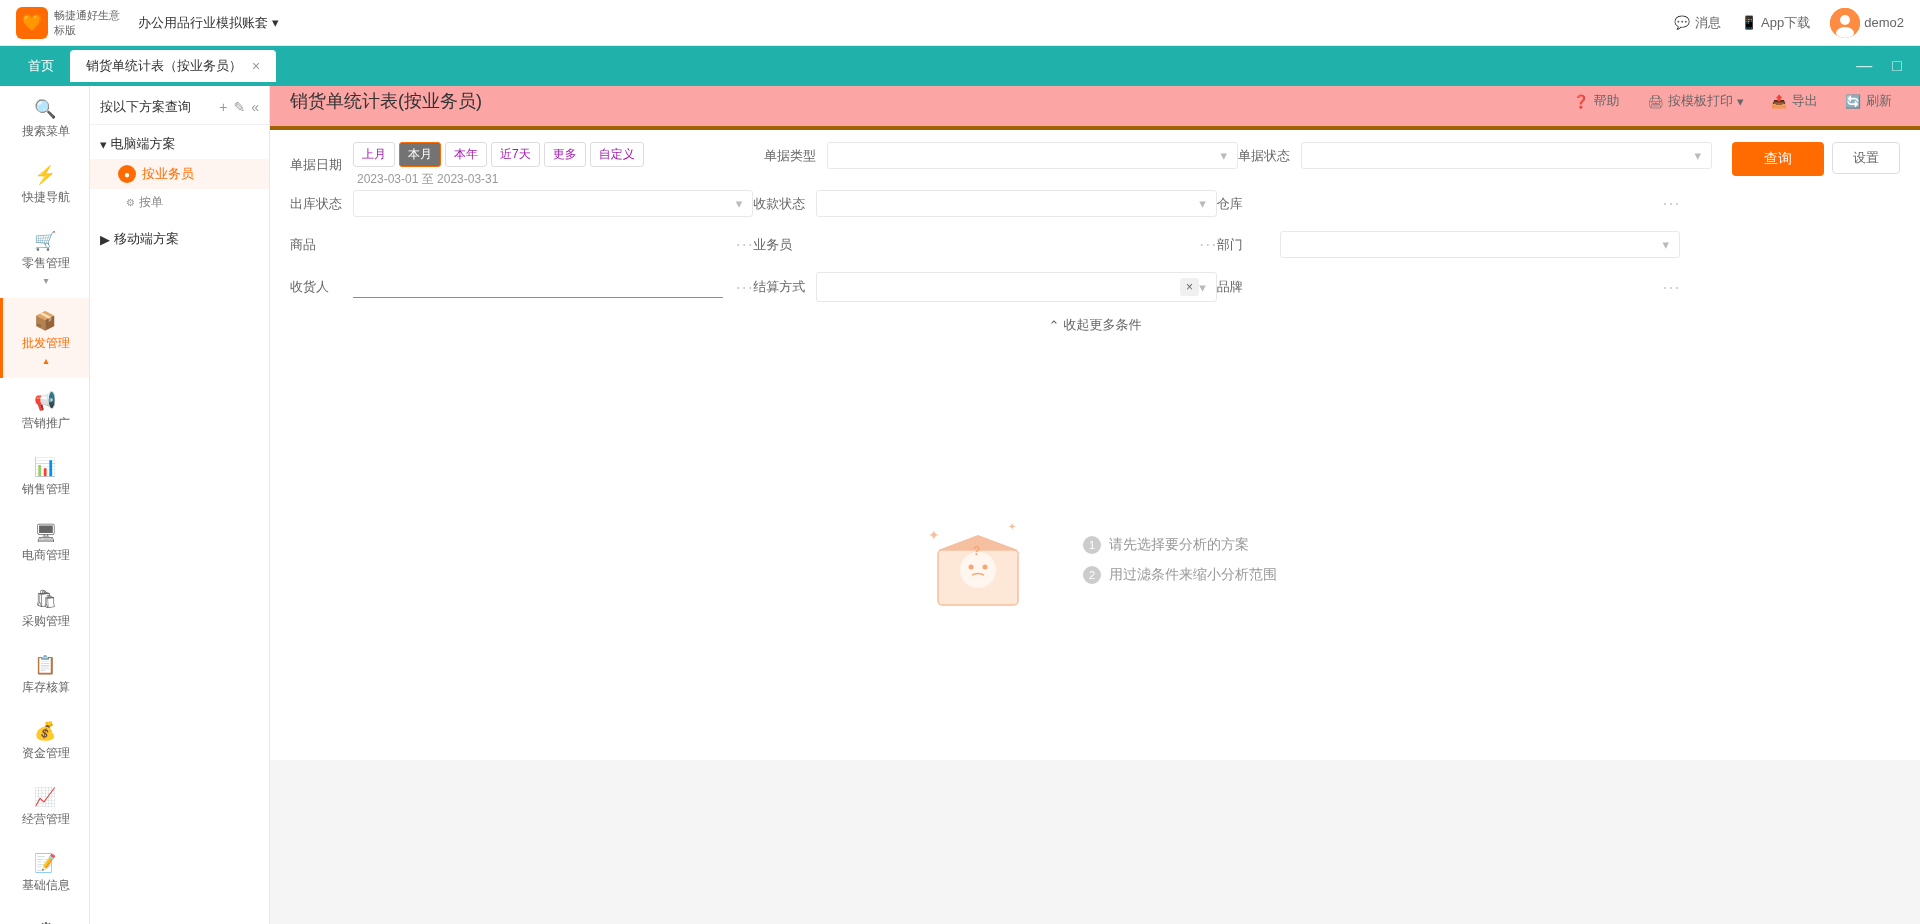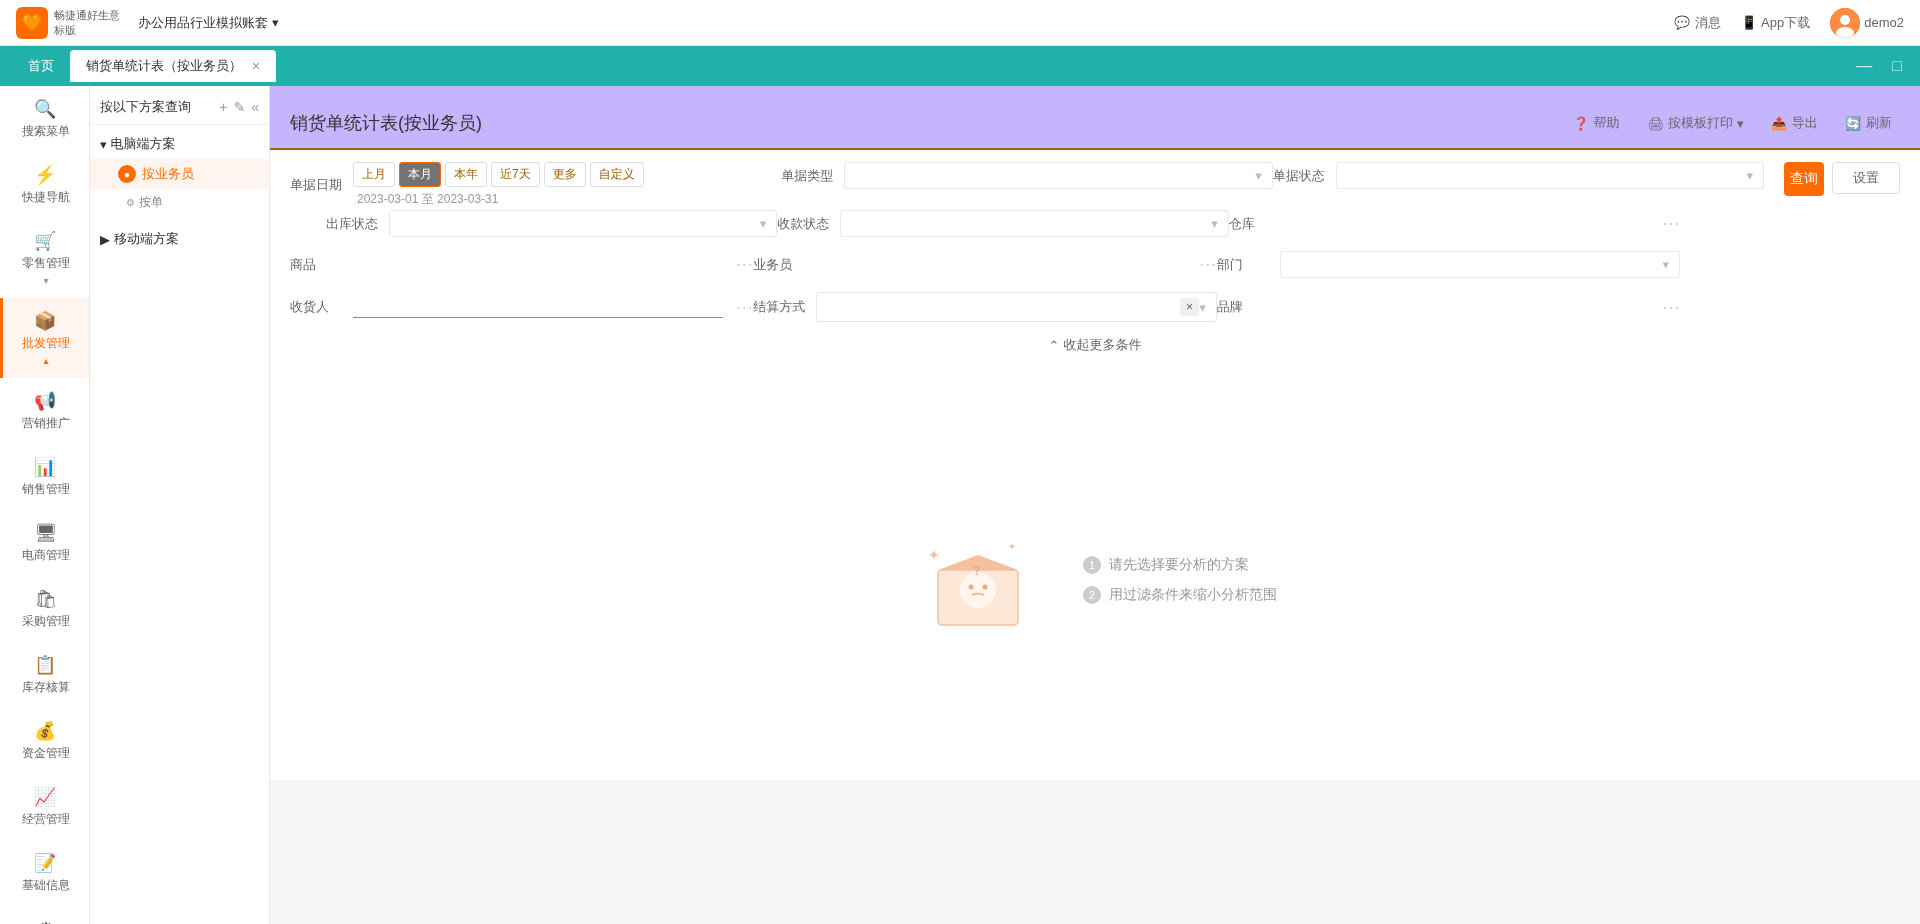--- a/index.html
+++ b/index.html
@@ -43,32 +43,32 @@
     .scheme-group { padding: 4px 0; }
     .scheme-group-header { display: flex; align-items: center; gap: 4px; padding: 6px 10px; font-size: 13px; color: #333; cursor: pointer; }
     .scheme-item { padding: 6px 10px 6px 28px; font-size: 13px; color: #666; cursor: pointer; display: flex; align-items: center; gap: 6px; }
     .scheme-item.active { color: #ff6b00; background: #fff5f0; }
     .scheme-item-icon { width: 18px; height: 18px; background: #ff6b00; border-radius: 50%; display: flex; align-items: center; justify-content: center; color: white; font-size: 10px; }
     .scheme-sub-item { padding: 5px 10px 5px 36px; font-size: 12px; color: #888; cursor: pointer; display: flex; align-items: center; gap: 4px; }
     .mobile-group { padding: 6px 10px; font-size: 13px; color: #333; cursor: pointer; display: flex; align-items: center; gap: 4px; }
 
     
     .content-area { flex: 1; overflow-y: auto; background: #f5f5f5; }
-    .page-header { background: #c4b5fd; padding: 24px 20px 12px; border-bottom: 2px solid #a16207; display: flex; align-items: center; justify-content: space-between; }
+    .page-header { background: #fca5a5; padding: 2px 20px 12px; border-bottom: 4px solid #a16207; display: flex; align-items: center; justify-content: space-between; }
     .page-title { font-size: 18px; font-weight: 500; color: #333; }
     .page-actions { display: flex; align-items: center; gap: 12px; }
     .page-action-btn { display: flex; align-items: center; gap: 4px; color: #666; cursor: pointer; font-size: 13px; padding: 4px 8px; border-radius: 4px; }
-    .date-btn { padding: 3px 8px; font-size: 12px; border: 1px solid #ddd; border-radius: 3px; cursor: pointer; color: #a16207; background: #fff; }
+    .date-btn { padding: 3px 8px; font-size: 12px; border: 1px solid #ddd; border-radius: 3px; cursor: pointer; color: #a21caf; background: #fff; }
     .date-btn.active { background: #737373; color: white; border-color: #ff6b00; }
     .date-range { font-size: 12px; color: #999; margin-left: 4px; }
 
     
     .action-row { display: flex; align-items: center; justify-content: center; margin: 10px 0; }
     .collapse-btn { display: flex; align-items: center; gap: 4px; color: #666; cursor: pointer; font-size: 13px; padding: 4px 12px; border-radius: 4px; }
-    .btn-query { background: #ff6b00; color: white; border: none; border-radius: 4px; padding: 8px 6px; font-size: 14px; cursor: pointer; white-space: nowrap; }
+    .btn-query { background: #ff6b00; color: white; border: none; border-radius: 4px; padding: 8px 32px; font-size: 14px; cursor: pointer; white-space: nowrap; }
     .btn-settings { background: #fff; color: #666; border: 1px solid #ddd; border-radius: 4px; padding: 6px 20px; font-size: 13px; cursor: pointer; }
     .step-num { width: 18px; height: 18px; border-radius: 50%; background: #ccc; color: white; font-size: 11px; display: flex; align-items: center; justify-content: center; flex-shrink: 0; }
     .filter-cell-label { font-size: 13px; color: #666; white-space: nowrap; min-width: 55px; }
 
     .filter-section { background: #fff; padding: 12px 20px; }
 
     
     .wide-select { width: 100%; display: flex; align-items: center; }
 
     .input-underline { border: none; border-bottom: 1px solid #ff6b00; outline: none; width: 100%; padding: 3px 0; font-size: 13px; background: transparent; }
@@ -276,21 +276,21 @@
             <span class="select-box-text"></span>
             <span class="select-box-arrow">▾</span>
           </div>
         </div>
         <div class="top-right-actions">
           <button class="btn-query">查询</button>
           <button class="btn-settings">设置</button>
         </div>
       </div>
 
-      <div style="display:flex; align-items:center; margin-bottom:14px;margin-left:36px;">
+      <div style="display:flex; align-items:center; margin-bottom:14px;">
         <div style="flex:1; display:flex; align-items:center; gap:8px;">
           <span class="filter-cell-label">出库状态</span>
           <div class="select-box wide-select">
             <span class="select-box-text"></span>
             <span class="select-box-arrow">▾</span>
           </div>
         </div>
         <div style="flex:1; display:flex; align-items:center; gap:8px;">
           <span class="filter-cell-label">收款状态</span>
           <div class="select-box wide-select">

